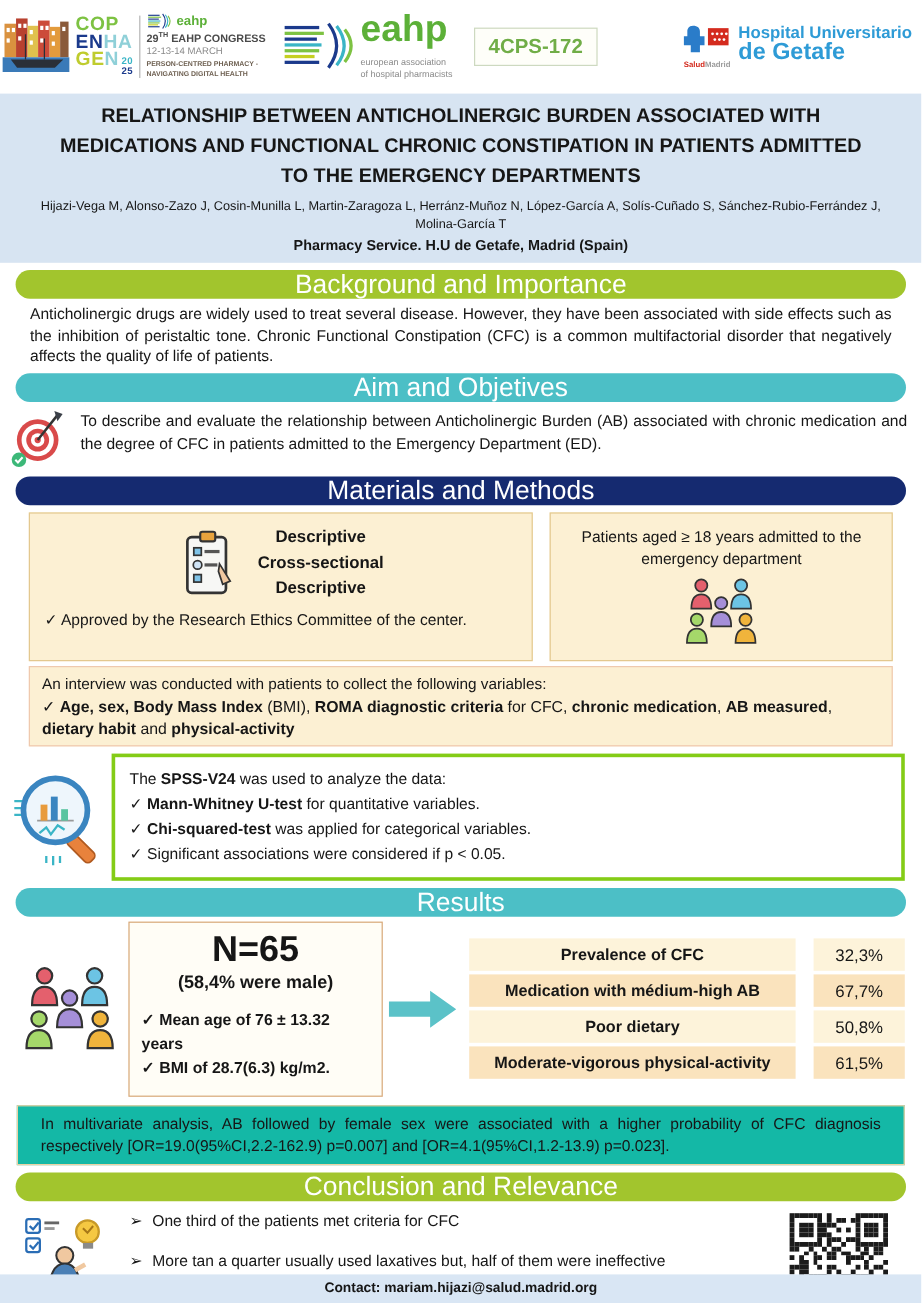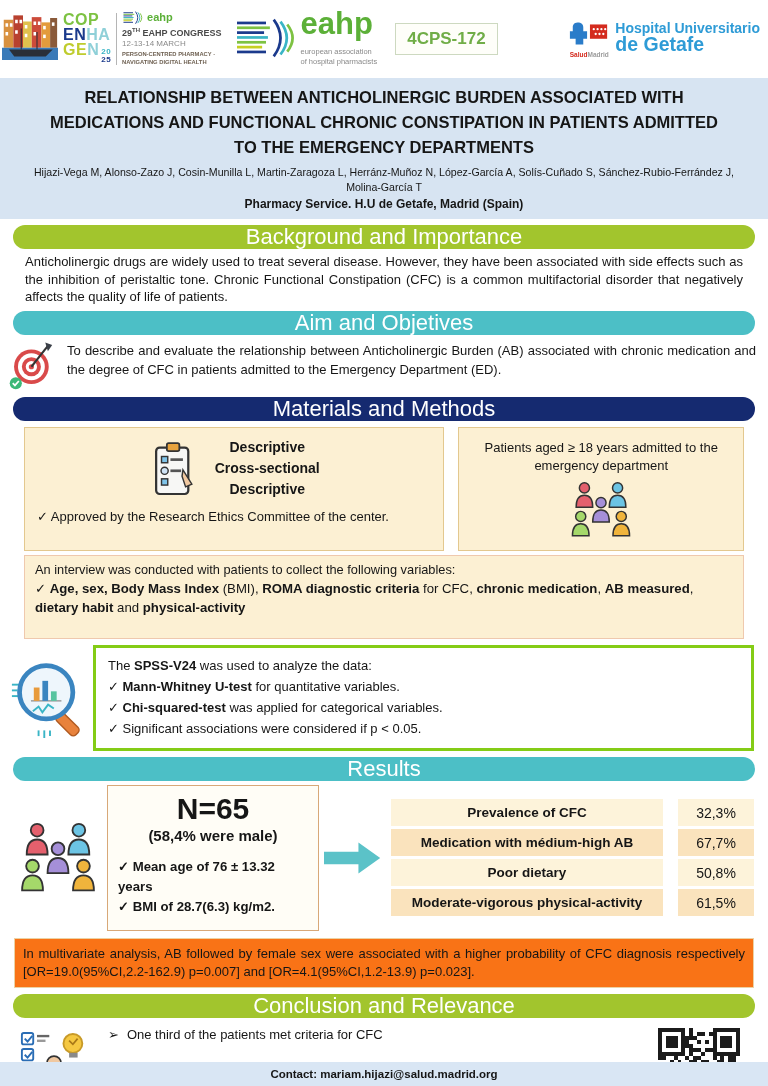--- a/index.html
+++ b/index.html
@@ -53,21 +53,21 @@
   .aim-text{flex:1;font-size:13px;line-height:1.45;text-align:justify;margin-top:3px;}
 
   .methods-row{display:flex;gap:14px;margin:6px 24px 4px;}
   .mbox{background:#fcf0d3;border:1px solid #e3c88f;box-sizing:border-box;}
   .mbox.design{flex:1.52;padding:9px 12px 7px;}
   .design-top{display:flex;align-items:center;justify-content:center;gap:16px;}
   .design-lines{font-weight:bold;font-size:14px;line-height:1.5;text-align:center;}
   .ethics{font-size:13px;margin-top:9px;}
   .mbox.pop{flex:1;padding:11px 12px 4px;text-align:center;font-size:13px;line-height:1.4;}
 
-  .interview-box{margin:4px 24px;background:#fcf0d3;border:1px solid #efc9ae;padding:5px 10px 20px;
+  .interview-box{margin:4px 24px;background:#fcf0d3;border:1px solid #efc9ae;padding:5px 10px 3px;
                  font-size:12.8px;line-height:1.45;}
   .iv-line2{font-size:13.2px;}
   .b{font-weight:bold;}
 
   .spss-row{display:flex;align-items:center;gap:3px;margin:6px 14px 2px 10px;}
   .spss-box{flex:1;background:#fff;border:3px solid #84cc16;padding:4px 12px 6px;font-size:13px;}
   .spss-box p{margin:6px 0;}
 
   
   .results-row{display:flex;align-items:center;margin:4px 14px 2px;gap:5px;}
@@ -76,21 +76,21 @@
   .nbox .n{font-size:30px;font-weight:bold;}
   .nbox .male{font-size:15px;font-weight:bold;margin-top:1px;}
   .nbox .facts{text-align:left;margin-top:13px;font-size:13.2px;font-weight:bold;line-height:1.55;}
   .rtable{flex:1;display:flex;flex-direction:column;gap:3px;margin-left:4px;}
   .rrow{display:flex;gap:15px;height:27px;}
   .rlabel{flex:1;display:flex;align-items:center;justify-content:center;font-weight:bold;font-size:13.5px;}
   .rvalue{width:76px;display:flex;align-items:center;justify-content:center;font-size:14px;}
   .rrow.odd .rlabel,.rrow.odd .rvalue{background:#fdf3da;}
   .rrow.even .rlabel,.rrow.even .rvalue{background:#fae3bd;}
 
-  .multi-box{margin:7px 14px 4px;background:#f97316;border:1px solid #ecd2a4;padding:6px 8px;
+  .multi-box{margin:7px 14px 4px;background:#14b8a6;border:1px solid #ecd2a4;padding:6px 19px;
              font-size:13px;line-height:1.4;text-align:justify;}
 
   
   .concl-area{position:relative;margin:8px 20px 0;height:128px;}
   .presenter-wrap{position:absolute;left:0;top:2px;}
   .qr{position:absolute;right:8px;top:2px;width:82px;height:82px;background:#fff;
       display:grid;grid-template-columns:repeat(21,1fr);grid-template-rows:repeat(21,1fr);}
   .qr div.on{background:#1b1b1b;}
   .concl-bullets{margin-left:88px;}
   .cb{display:flex;gap:8px;font-size:13px;line-height:1.4;margin-bottom:15px;}

